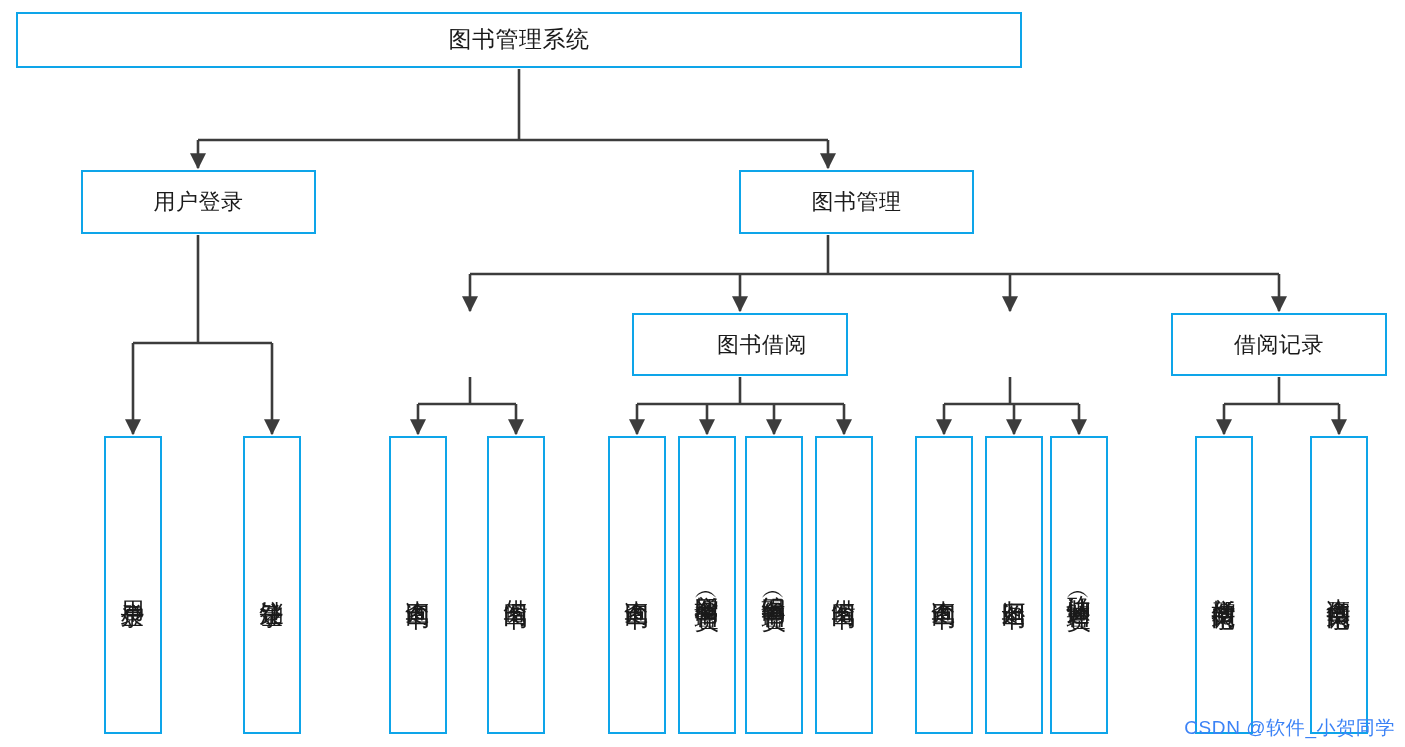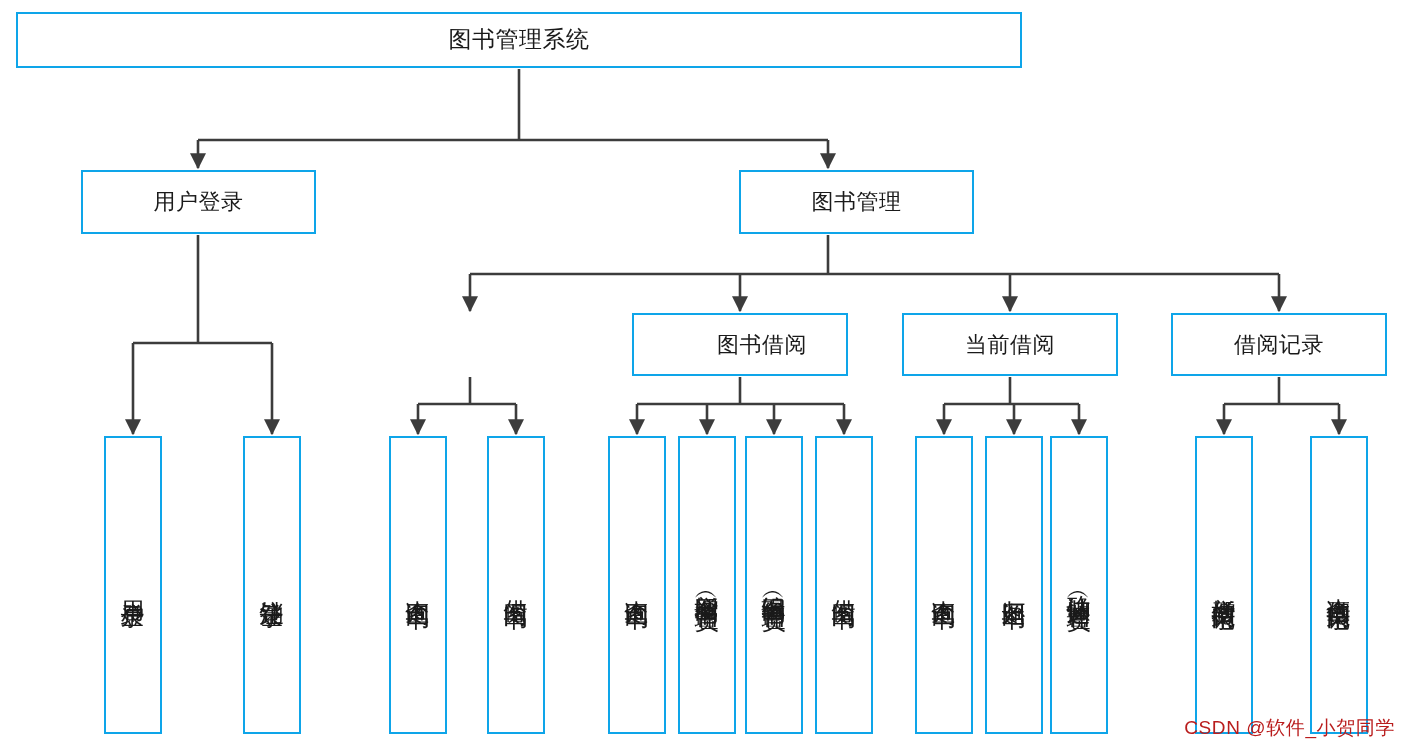--- a/index.html
+++ b/index.html
@@ -58,21 +58,21 @@
     font-size: 24px;
     line-height: 1.05;
     letter-spacing: 2px;
     max-height: 100%;
   }
   #watermark {
     position: absolute;
     right: 10px;
     bottom: 6px;
     font-size: 19px;
-    color: #b91c1c;
+    color: #3b82f6;
     letter-spacing: 0.6px;
     z-index: 3;
     white-space: nowrap;
     font-family: "Liberation Sans", "DejaVu Sans", sans-serif;
   }
 </style>
 </head>
 <body>
 
 <div id="canvas">
@@ -134,23 +134,20 @@
   <div class="node horizontal" style="left:81px; top:170px; width:235px; height:64px;">
     <span class="label">用户登录</span>
   </div>
   <div class="node horizontal" style="left:711px; top:170px; width:235px; height:64px;margin-left:28px;">
     <span class="label">图书管理</span>
   </div>
 
   <div class="node horizontal" style="left:632px; top:313px; width:216px; height:63px;padding-left:44px;">
     <span class="label">图书借阅</span>
   </div>
-  <div class="node horizontal" style="left:902px; top:313px; width:216px; height:63px;">
-    <span class="label">当前借阅</span>
-  </div>
   <div class="node horizontal" style="left:1171px; top:313px; width:216px; height:63px;">
     <span class="label">借阅记录</span>
   </div>
 
   <div class="node vertical" style="left:104px; top:436px; width:58px; height:298px;">
     <span class="label">用户登录</span>
   </div>
   <div class="node vertical" style="left:243px; top:436px; width:58px; height:298px;">
     <span class="label">注销登录</span>
   </div>

